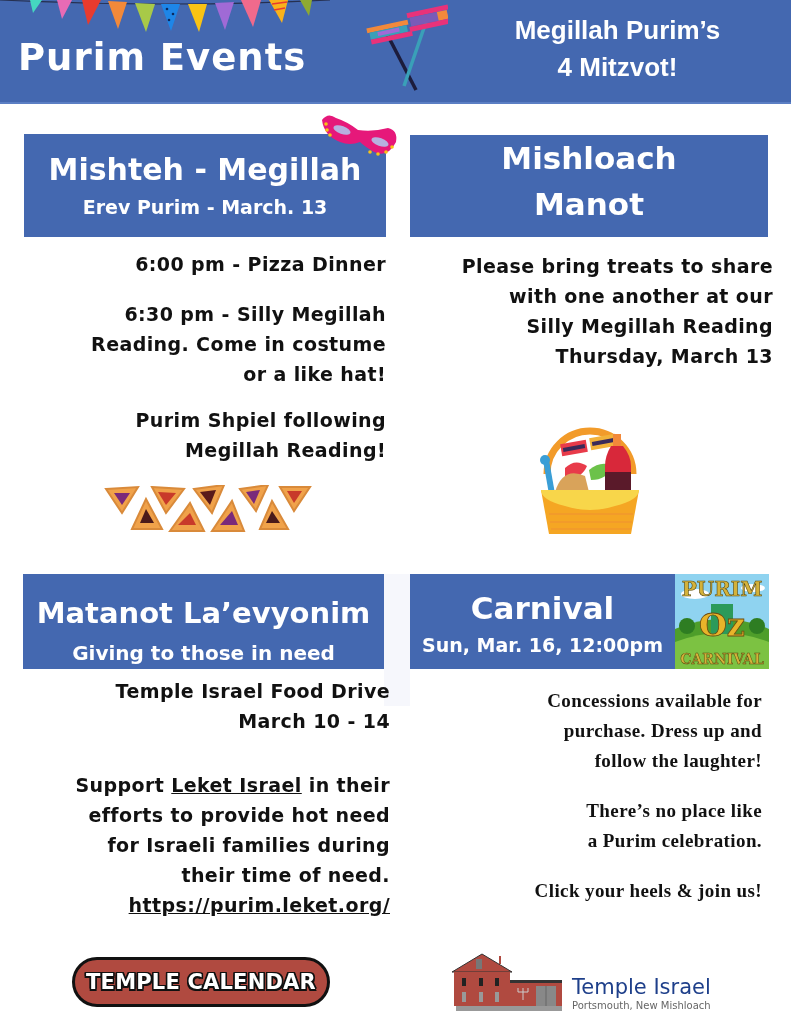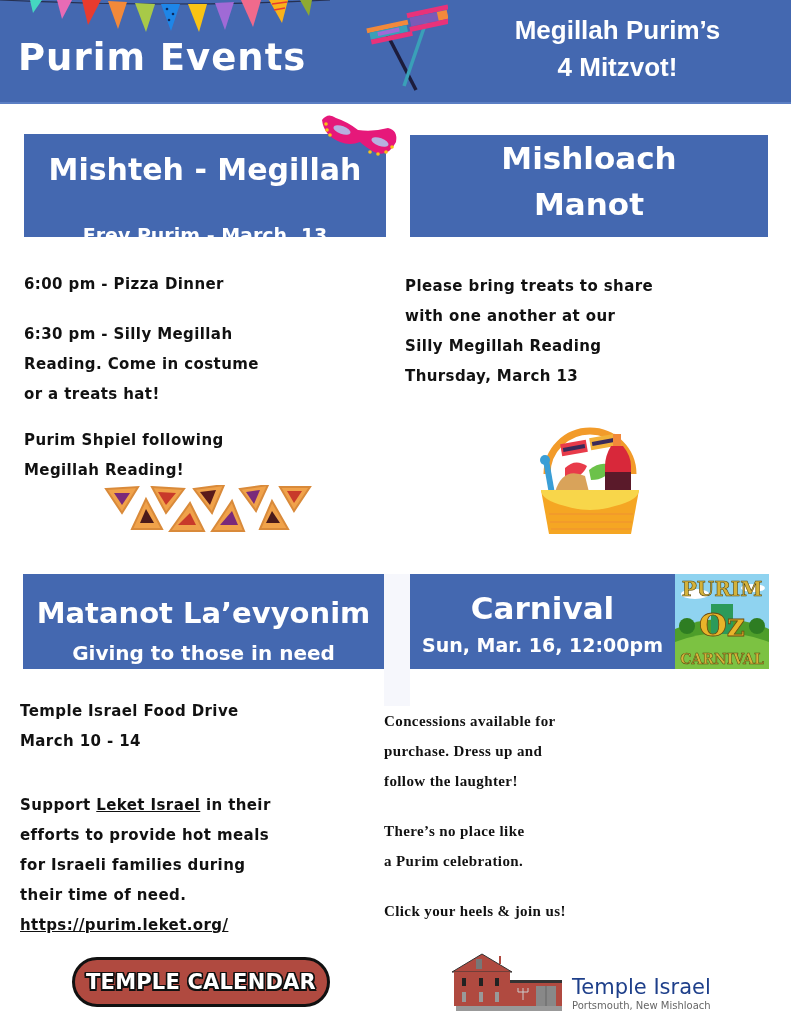--- a/index.html
+++ b/index.html
@@ -10,21 +10,21 @@
   .header-bottom { position: absolute; left: 0; top: 102px; width: 791px; height: 3px; background: #5b7fc4; }
   .bunting { position: absolute; left: 0; top: 0; }
   .page-title { position: absolute; left: 18px; top: 36px; color: #fff; font-family: "DejaVu Sans", sans-serif; font-weight: bold; font-size: 37px; letter-spacing: 1px; }
   .groggers { position: absolute; left: 358px; top: 4px; }
   .tagline { position: absolute; left: 445px; top: 12px; width: 345px; text-align: center; color: #fff; font-family: "Liberation Sans", sans-serif; font-weight: bold; font-size: 26px; line-height: 37px; }
 
   .panel-title { position: absolute; background: #4468b0; color: #fff; text-align: center; font-family: "DejaVu Sans", sans-serif; font-weight: bold; }
   .panel-title .t1 { display: block; }
   .panel-title .t2 { display: block; }
 
-  .body-text { position: absolute; text-align: left; font-family: "DejaVu Sans", sans-serif; font-weight: bold; font-size: 15px; line-height: 30px; color: #111; letter-spacing: 0.4px; margin-top: 20px; }
+  .body-text { position: absolute; text-align: right; font-family: "DejaVu Sans", sans-serif; font-weight: bold; font-size: 19px; line-height: 30px; color: #111; letter-spacing: 0.4px; }
   .body-text p { margin: 0; }
   .gap { height: 16px; }
   .u { text-decoration: underline; }
 
   .divider-col { position: absolute; left: 384px; top: 574px; width: 26px; height: 132px; background: #f6f7fc; }
 
   .cal-btn { position: absolute; left: 72px; top: 957px; width: 258px; height: 50px; background: #b04a40; border: 3px solid #111; border-radius: 26px; display: flex; align-items: center; justify-content: center; cursor: pointer; }
   .cal-btn span { color: #fff; font-family: "DejaVu Sans", sans-serif; font-weight: bold; font-size: 21px; letter-spacing: 0.2px;
     text-shadow: -1.5px -1.5px 0 #111, 1.5px -1.5px 0 #111, -1.5px 1.5px 0 #111, 1.5px 1.5px 0 #111, 0 1.5px 0 #111, 0 -1.5px 0 #111, 1.5px 0 0 #111, -1.5px 0 0 #111; }
 
@@ -76,41 +76,41 @@
 
   <div class="tagline">
     <div>Megillah Purim’s</div>
     <div>4 Mitzvot!</div>
   </div>
   <div class="header-bottom"></div>
 </div>
 
 <div class="panel-title" style="left:24px; top:134px; width:362px; height:103px; padding-top:14px;">
   <span class="t1" style="font-size:30px; line-height:44px;">Mishteh - Megillah</span>
-  <span class="t2" style="font-size:19px; line-height:30px;margin-top:28px;">Erev Purim - March. 13</span>
+  <span class="t2" style="font-size:19px; line-height:30px;">Erev Purim - March. 13</span>
 </div>
 <svg style="position:absolute; left:318px; top:112px;" width="82" height="52" viewBox="0 0 82 52">
   <path d="M4 8 Q 10 0 18 6 Q 30 10 40 18 Q 55 20 70 16 Q 80 18 78 30 Q 70 46 56 40 Q 46 34 42 30 Q 32 34 22 30 Q 6 24 4 8 Z" fill="#e6187a"></path>
   <ellipse cx="24" cy="18" rx="9" ry="4" fill="#b7b0e0" transform="rotate(20 24 18)"></ellipse>
   <ellipse cx="62" cy="30" rx="9" ry="4" fill="#b7b0e0" transform="rotate(20 62 30)"></ellipse>
   <circle cx="8" cy="12" r="1.8" fill="#f9c314"></circle>
     <circle cx="9" cy="18" r="1.8" fill="#f9c314"></circle>
     <circle cx="12" cy="23" r="1.8" fill="#f9c314"></circle>
   <circle cx="52" cy="40" r="1.8" fill="#f9c314"></circle>
     <circle cx="60" cy="42" r="1.8" fill="#f9c314"></circle>
     <circle cx="68" cy="40" r="1.8" fill="#f9c314"></circle>
     <circle cx="74" cy="35" r="1.8" fill="#f9c314"></circle>
 </svg>
 
 <div class="body-text" style="left:24px; top:249px; width:362px;">
   <p>6:00 pm - Pizza Dinner</p>
   <div class="gap" style="height:20px;"></div>
   <p>6:30 pm - Silly Megillah</p>
   <p>Reading. Come in costume</p>
-  <p>or a treats hat!</p>
+  <p>or a like hat!</p>
   <div class="gap" style="height:16px;"></div>
   <p>Purim Shpiel following</p>
   <p>Megillah Reading!</p>
 </div>
 
 <svg style="position:absolute; left:104px; top:485px;" width="210" height="50" viewBox="0 0 210 50">
   <g stroke="#d98a3a" stroke-width="2">
     <polygon points="2,4 34,2 18,28" fill="#f0a24a"></polygon>
       <polygon points="10,8 26,8 18,20" fill="#7a2a7a" stroke="none"></polygon>
     <polygon points="48,2 80,4 62,28" fill="#f0a24a"></polygon>
@@ -170,21 +170,21 @@
   <span class="t1" style="font-size:29px; line-height:46px;">Matanot La’evyonim</span>
   <span class="t2" style="font-size:20px; line-height:34px;">Giving to those in need</span>
 </div>
 <div class="divider-col"></div>
 
 <div class="body-text" style="left:20px; top:676px; width:370px;">
   <p>Temple Israel Food Drive</p>
   <p>March 10 - 14</p>
   <div class="gap" style="height:34px;"></div>
   <p><span>Support </span><a class="u" style="color:#111;">Leket Israel</a><span> in their</span></p>
-  <p>efforts to provide hot meals</p>
+  <p>efforts to provide hot need</p>
   <p>for Israeli families during</p>
   <p>their time of need.</p>
   <p><a class="u" style="color:#111;">https://purim.leket.org/</a></p>
 </div>
 
 <div class="panel-title" style="left:410px; top:574px; width:265px; height:95px; padding-top:12px;">
   <span class="t1" style="font-size:31px; line-height:44px;">Carnival</span>
   <span class="t2" style="font-size:19px; line-height:30px;">Sun, Mar. 16, 12:00pm</span>
 </div>
 <svg style="position:absolute; left:675px; top:574px;" width="94" height="95" viewBox="0 0 94 95">

